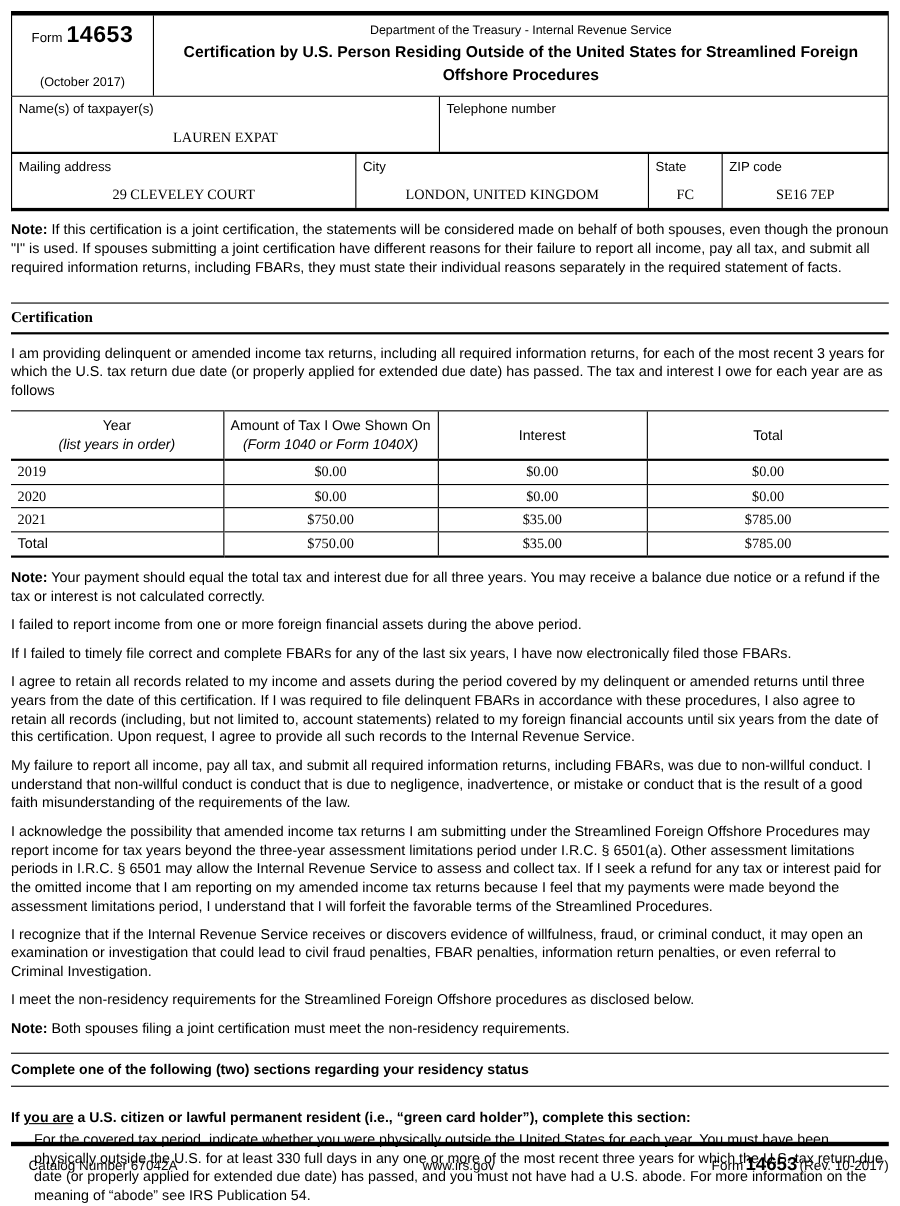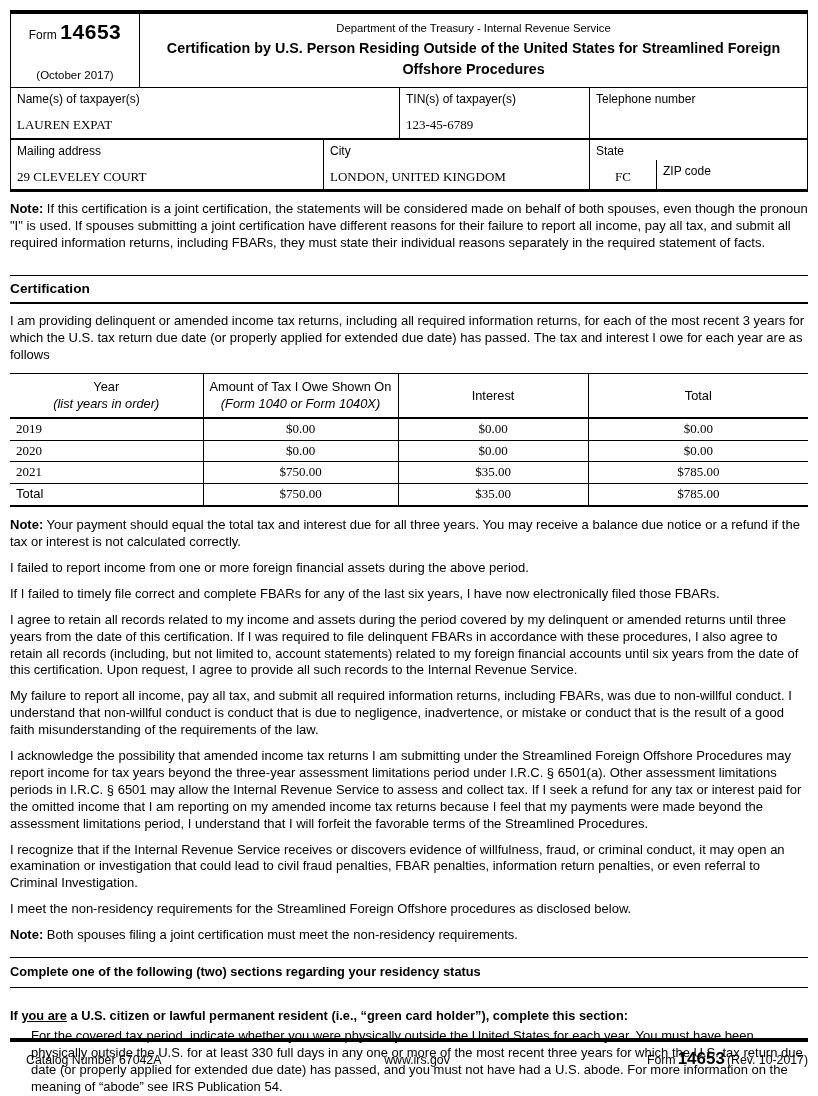--- a/index.html
+++ b/index.html
@@ -24,31 +24,31 @@
   .hd-name { font-weight: bold; font-size: 14.3px; line-height: 1.5; margin-top: 2px; }
   .hd-omb { width: 152px; border-left: 1.5px solid #000; text-align: center; font-size: 11.5px; padding-top: 17px; line-height: 1.55; }
 
   
   .frow { display: flex; border-left: 1.5px solid #000; border-right: 1.5px solid #000; }
   .frow1 { height: 52px; border-bottom: 2px solid #000; }
   .frow2 { height: 52px; border-bottom: 3px solid #000; }
   .fcell { padding: 4px 6px; overflow: hidden; }
   .fcell + .fcell { border-left: 1.5px solid #000; }
   .flabel { font-size: 12px; }
-  .fvalue { font-family: "Liberation Serif", serif; font-size: 13px; margin-top: 9px; }
+  .fvalue { font-family: "Liberation Serif", serif; font-size: 13px; margin-top: 9px; text-align: center; }
   .fvalue.ctr { text-align: center; }
   .w-name { width: 388px; } .w-tin { width: 190px; } .w-tel { flex: 1; }
-  .w-addr { width: 312px; } .w-city { width: 266px; } .w-state { width: 67px; } .w-zip { flex: 1; margin-top: 20px; }
+  .w-addr { width: 312px; } .w-city { width: 266px; } .w-state { width: 67px; } .w-zip { flex: 1; }
 
   
   .para { margin: 9px 0; }
   .para b { font-weight: bold; }
 
   
-  .sect-cert { border-top: 1.5px solid #000; border-bottom: 2.5px solid #000; font-weight: bold; font-size: 13.7px; padding: 4px 0 5px 0; margin-top: 23px; }
+  .sect-cert { border-top: 1.5px solid #000; border-bottom: 2.5px solid #000; font-weight: bold; font-size: 13.7px; padding: 4px 0 5px 0; margin-top: 23px; font-family: Liberation Serif, serif; }
   .sect-res { border-top: 1.5px solid #000; border-bottom: 1.5px solid #000; font-weight: bold; font-size: 12.8px; padding: 6px 0; margin: 13px 0 20px 0; }
 
   
   table.ctab { width: 100%; border-collapse: collapse; margin: 7px 0 10px 0; }
   .ctab th { font-weight: normal; text-align: center; font-size: 12.8px; padding: 4px 4px; border-top: 1.5px solid #000; border-bottom: 2px solid #000; line-height: 1.35; }
   .ctab th .ital { font-style: italic; }
   .ctab td { height: 19px; font-family: "Liberation Serif", serif; font-size: 13px; text-align: center; padding: 2px 4px; border-bottom: 1.5px solid #000; }
   .ctab th + th, .ctab td + td { border-left: 1.5px solid #000; }
   .ctab td.ycol { text-align: left; padding-left: 6px; }
   .ctab tr.trow td { border-bottom: 2.5px solid #000; }
@@ -83,24 +83,20 @@
     <div class="hd-title">
       <div class="hd-agency">Department of the Treasury - Internal Revenue Service</div>
       <div class="hd-name">Certification by U.S. Person Residing Outside of the United States for Streamlined Foreign Offshore Procedures</div>
     </div>
   </div>
 
   <div class="frow frow1">
     <div class="fcell w-name">
       <div class="flabel">Name(s) of taxpayer(s)</div>
       <div class="fvalue">LAUREN EXPAT</div>
-    </div>
-    <div class="fcell w-tin">
-      <div class="flabel">TIN(s) of taxpayer(s)</div>
-      <div class="fvalue">123-45-6789</div>
     </div>
     <div class="fcell w-tel">
       <div class="flabel">Telephone number</div>
       <div class="fvalue"></div>
     </div>
   </div>
 
   <div class="frow frow2">
     <div class="fcell w-addr">
       <div class="flabel">Mailing address</div>

